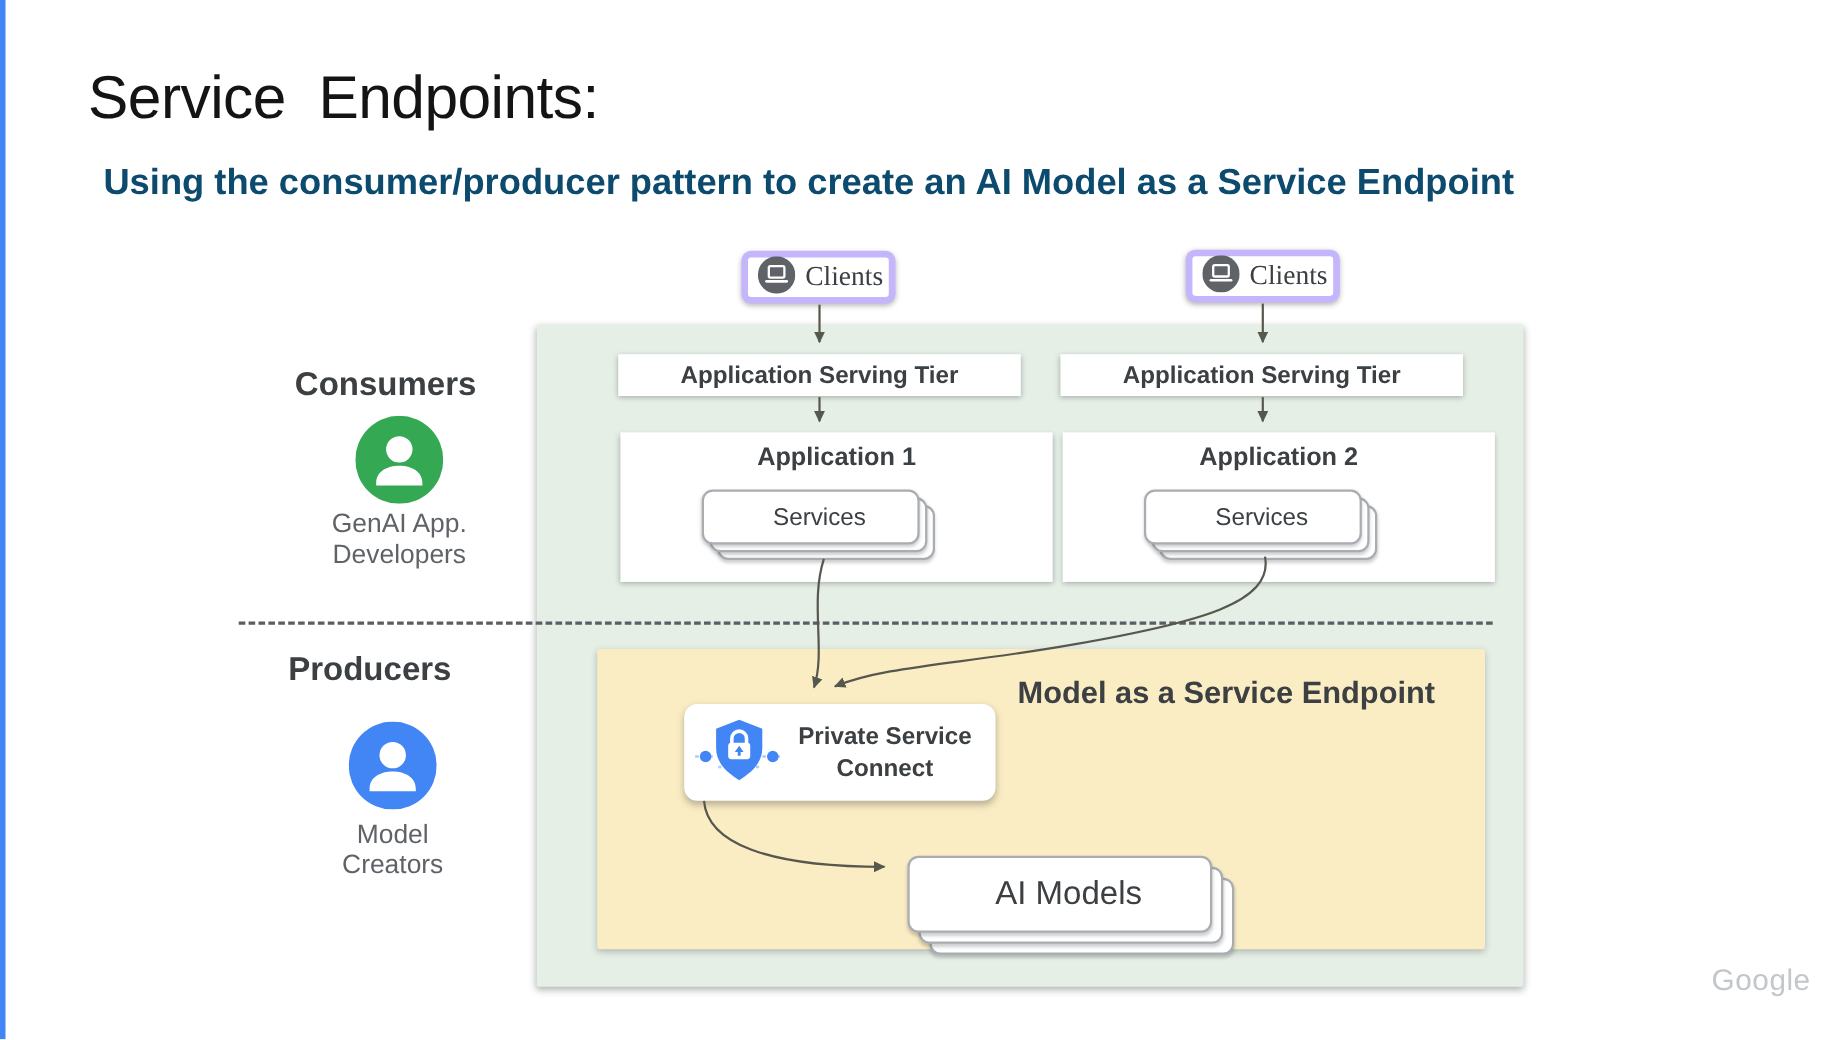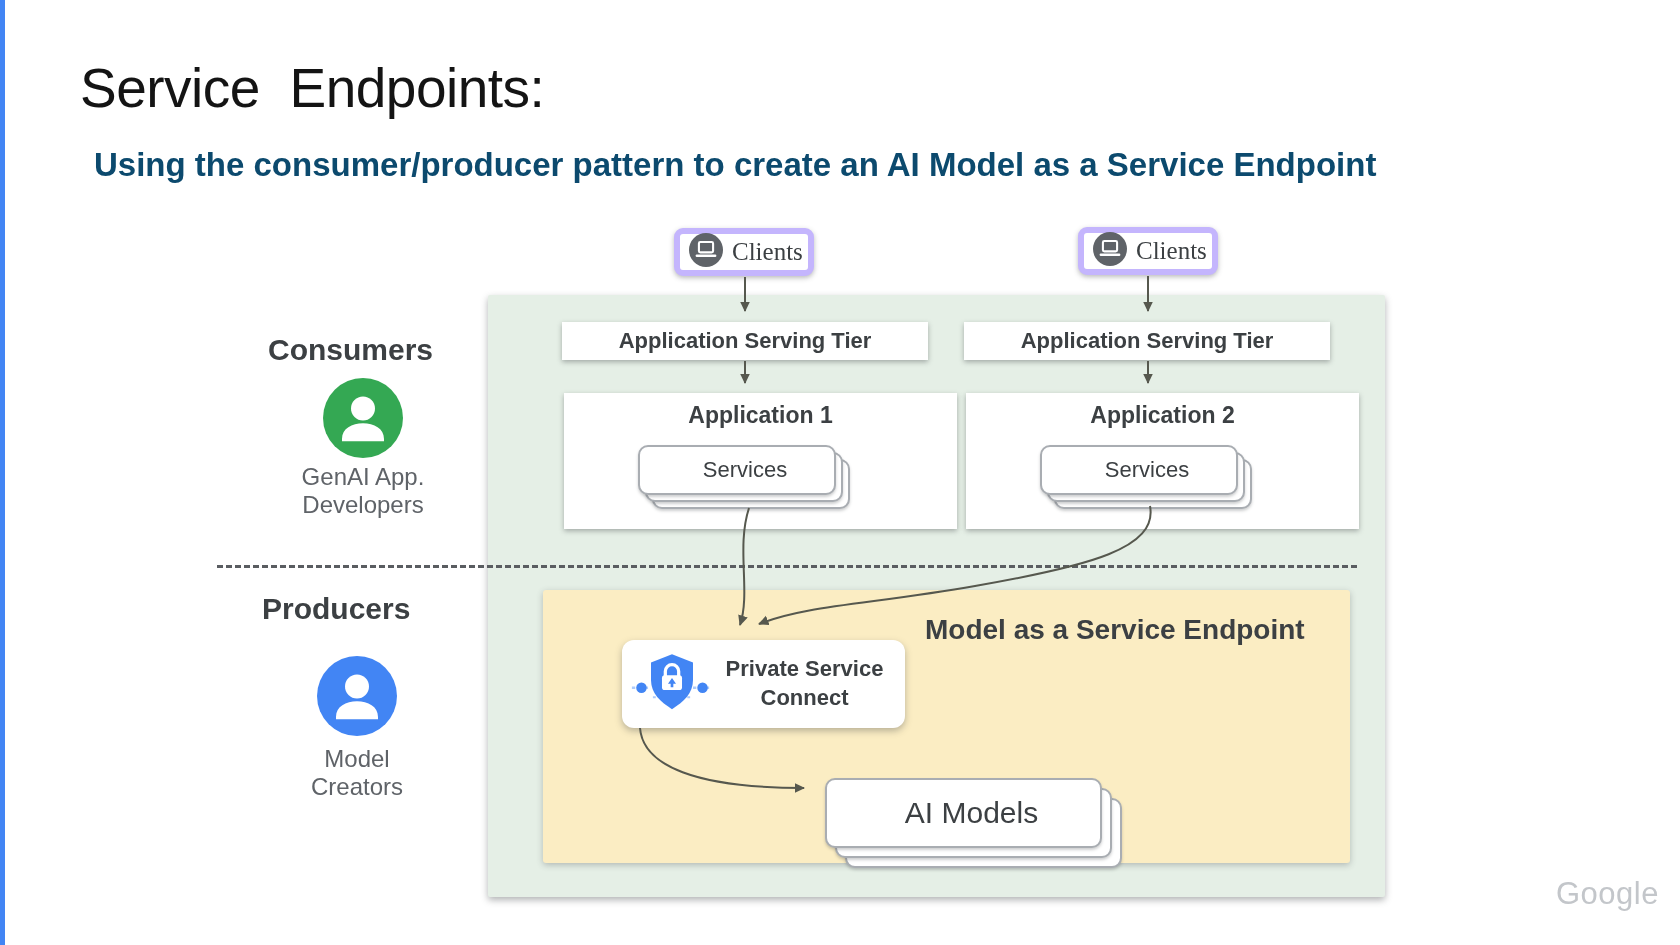--- a/index.html
+++ b/index.html
@@ -71,21 +71,21 @@
   .person-green{left:323px;top:378px;}
   .person-blue{left:317px;top:656px;}
 
   
   .endpoint-title{left:925px;top:614px;width:420px;text-align:left;font-size:28px;font-weight:700;color:#3c4043;}
   .psc-pill{left:622px;top:640px;width:283px;height:88px;background:#fff;border-radius:12px;
     box-shadow:0 3px 7px rgba(60,64,67,.35);display:flex;align-items:center;box-sizing:border-box;padding-left:8px;}
   .psc-label{flex:1;text-align:center;font-size:22px;font-weight:700;color:#3c4043;line-height:1.3;padding-right:10px;width:160px;}
 
   
-  .google-logo{left:1556px;top:876px;font-size:31px;color:#c3c6ca;letter-spacing:0.5px;}
+  .google-logo{left:1556px;top:876px;font-size:27px;color:#c3c6ca;letter-spacing:0.5px;}
 
   
   .arrows{left:0;top:0;width:1680px;height:945px;pointer-events:none;}
 </style>
 </head>
 <body>
 
 <div id="stage">
 
   <div class="abs accent-bar"></div>

